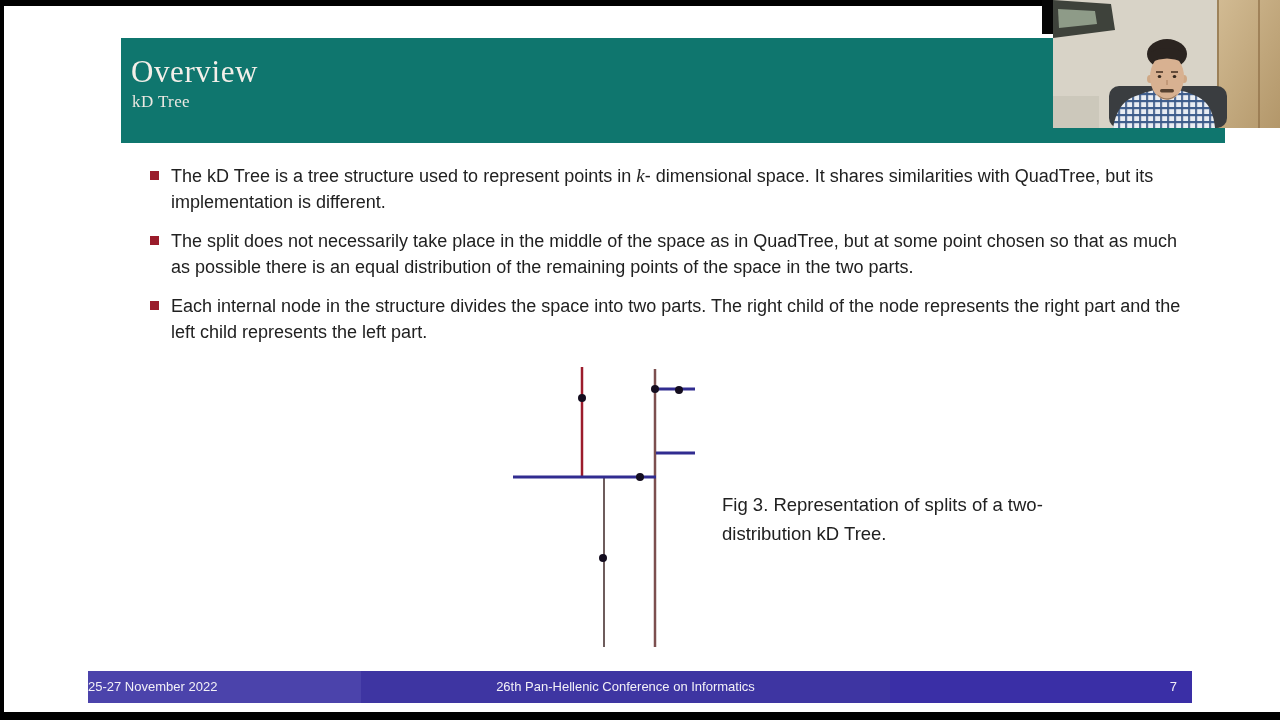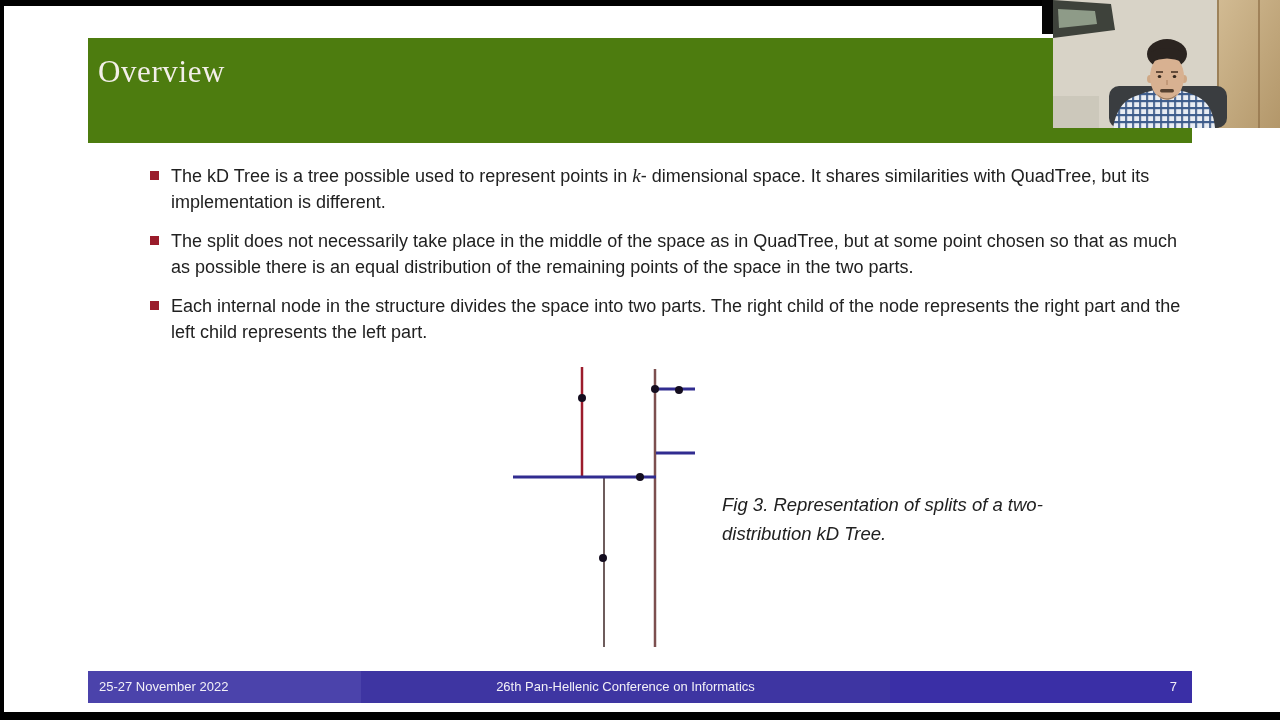--- a/index.html
+++ b/index.html
@@ -22,46 +22,47 @@
   
   .bullets{position:absolute;left:150px;top:163px;width:1036px;}
   .bullet-item{display:flex;margin-bottom:13px;}
   .bullet-marker{flex:0 0 auto;width:9px;height:9px;margin:8px 12px 0 0;}
   .bullet-text{font-size:18px;line-height:26px;color:#212121;width:1010px;}
   .bullet-text .it{font-style:italic;font-family:"Liberation Serif",serif;font-size:19px;}
 
   
   #diagram-svg{position:absolute;left:0;top:0;width:1280px;height:720px;pointer-events:none;}
   .fig-caption{position:absolute;left:722px;top:490px;width:430px;
-               font-size:18.5px;line-height:29px;color:#212121;font-style:italic;}
+               font-size:18.5px;line-height:29px;color:#212121;}
 
   
   .footer-bar{position:absolute;left:88px;top:671px;width:1104px;height:32px;display:flex;
               color:#f2f0f7;font-size:13px;line-height:32px;}
-  .footer-left{flex:0 0 273px;padding-left:11px;box-sizing:border-box;}
+  .footer-left{flex:0 0 273px;box-sizing:border-box;}
   .footer-middle{flex:1 1 auto;text-align:center;}
   .footer-right{flex:0 0 302px;text-align:right;padding-right:15px;box-sizing:border-box;}
 
   
   .webcam{position:absolute;left:1053px;top:0;width:227px;height:128px;background:#d8d3c7;}
   .webcam svg{display:block;}
 </style>
 </head>
 <body>
 
 <div id="stage">
 
-  <div class="header-bar" style="background-color: #4d7c0f;">
+  <div class="header-bar" style="background-color: #0f766e; margin-left: 33px;">
     <div class="header-title">Overview</div>
+    <div class="header-subtitle">kD Tree</div>
   </div>
 
   <div class="bullets">
     <div class="bullet-item">
       <span class="bullet-marker" style="background-color: rgb(154, 28, 43);"></span>
-      <span class="bullet-text"><span>The kD Tree is a tree possible used to represent points in </span><span class="it">k</span><span>- dimensional space. It shares similarities with QuadTree, but its implementation is different.</span></span>
+      <span class="bullet-text"><span>The kD Tree is a tree structure used to represent points in </span><span class="it">k</span><span>- dimensional space. It shares similarities with QuadTree, but its implementation is different.</span></span>
     </div>
     <div class="bullet-item">
       <span class="bullet-marker" style="background-color: rgb(154, 28, 43);"></span>
       <span class="bullet-text"><span>The split does not necessarily take place in the middle of the space as in QuadTree, but at some point chosen so that as much as possible there is an equal distribution of the remaining points of the space in the two parts.</span></span>
     </div>
     <div class="bullet-item">
       <span class="bullet-marker" style="background-color: rgb(154, 28, 43);"></span>
       <span class="bullet-text"><span>Each internal node in the structure divides the space into two parts. The right child of the node represents the right part and the left child represents the left part.</span></span>
     </div>
   </div>

